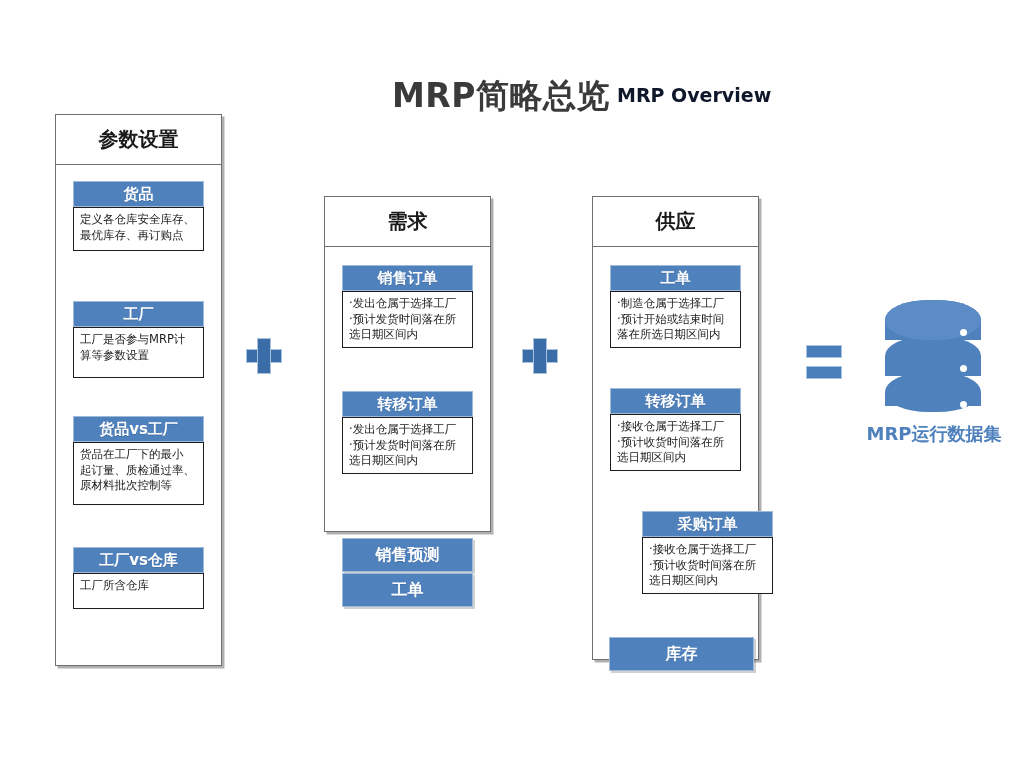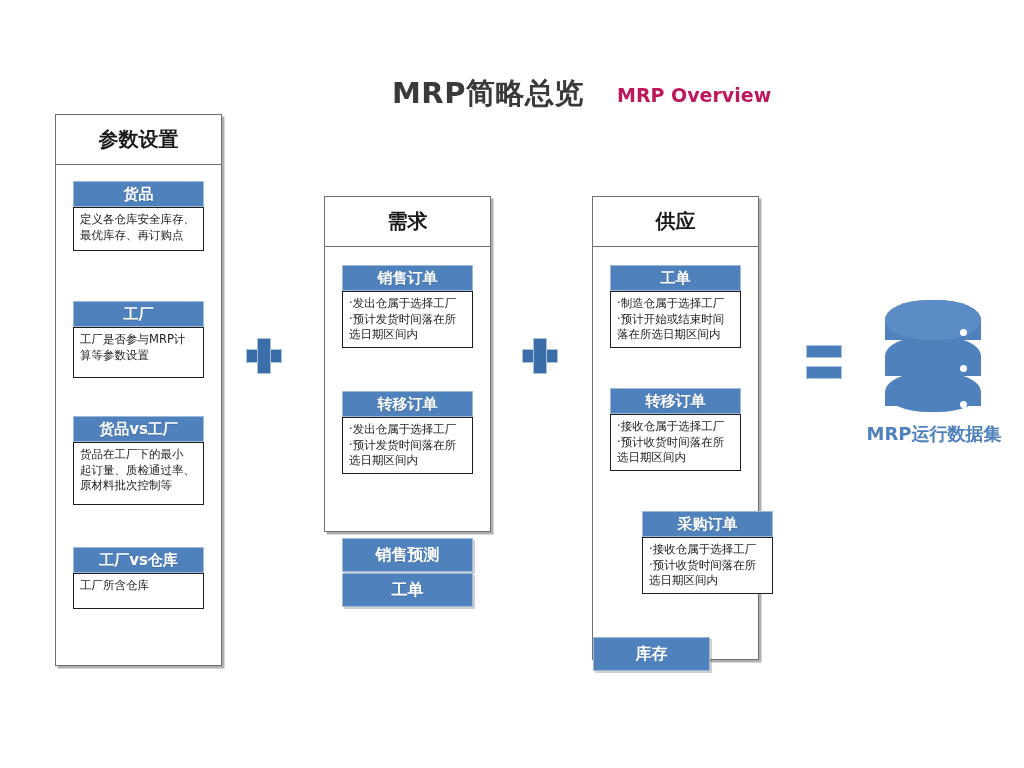--- a/index.html
+++ b/index.html
@@ -6,26 +6,26 @@
   body{
     width:1024px;height:768px;background:#ffffff;
     font-family:"DejaVu Sans","Liberation Sans",sans-serif;
     position:relative;overflow:hidden;
   }
   .canvas{position:absolute;left:0;top:0;width:1024px;height:768px;}
 
   
   #title-cn{
     position:absolute;left:392px;top:74px;
-    font-size:29px;font-weight:bold;color:#3a3a3a;
+    font-size:33px;font-weight:bold;color:#3a3a3a;
     letter-spacing:.5px;white-space:nowrap;
   }
   #title-en{
     position:absolute;left:617px;top:84px;
-    font-size:19px;font-weight:bold;color:#be185d;
+    font-size:19px;font-weight:bold;color:#0f172a;
     white-space:nowrap;
   }
 
   
   .column{
     position:absolute;
     background:#ffffff;
     border:1.6px solid #6f6f6f;
     box-shadow:2.5px 2.5px 0 rgba(80,80,80,.45);
     box-sizing:border-box;
@@ -210,21 +210,21 @@
 选日期区间内</div>
       </div>
 
       <div class="card" style="left:17px;top:264px;width:131px;margin-left:32px;">
         <div class="card-head">采购订单</div>
         <div class="card-body" style="height:57px;">·接收仓属于选择工厂
 ·预计收货时间落在所
 选日期区间内</div>
       </div>
 
-      <div class="card" style="left:0;top:390px;width:117px;">
+      <div class="card" style="left:16px;top:390px;width:145px;">
         <div class="plain-head">库存</div>
       </div>
 
     </div>
   </div>
 
   <div id="equals-sign">
     <i class="top"></i>
     <i class="bot"></i>
   </div>

